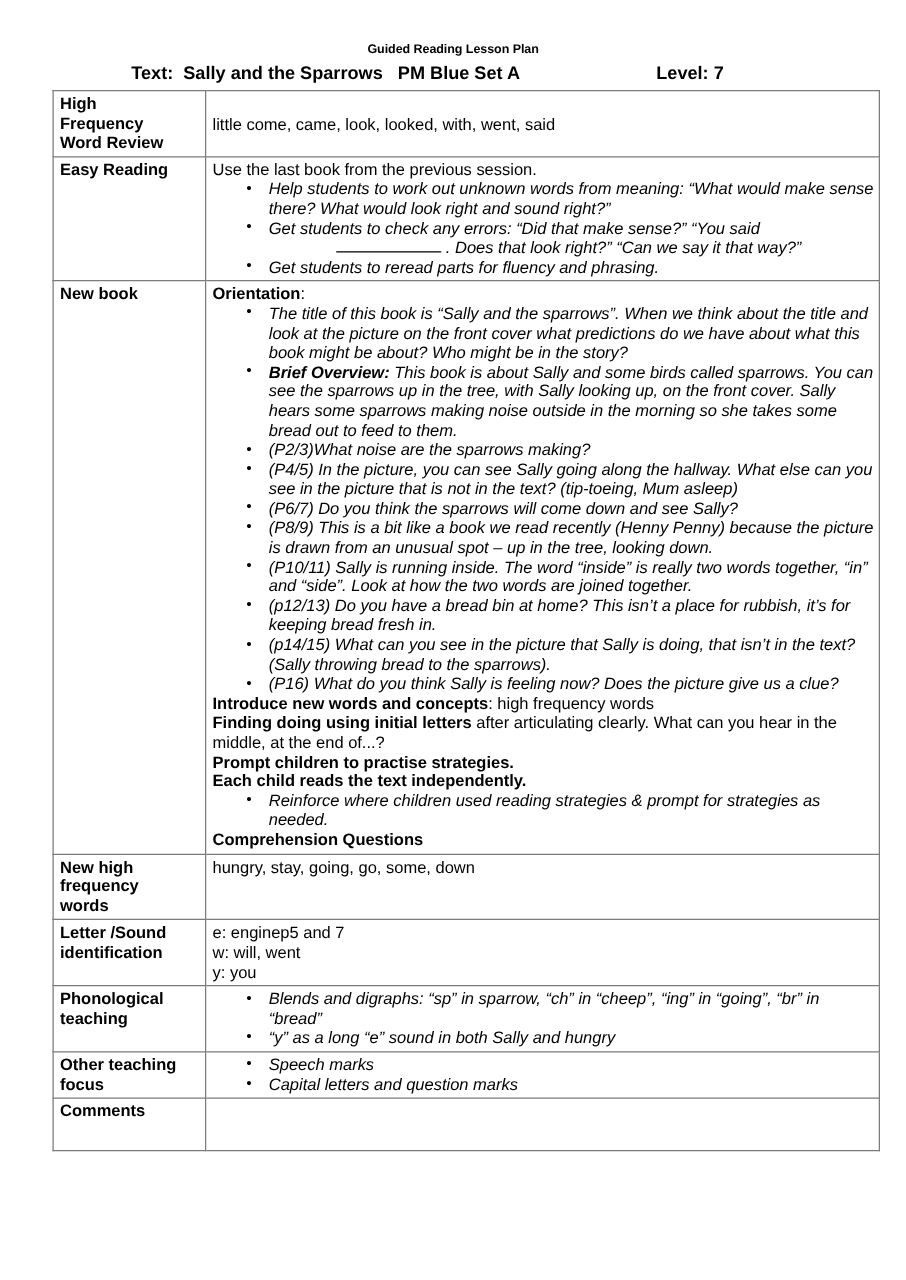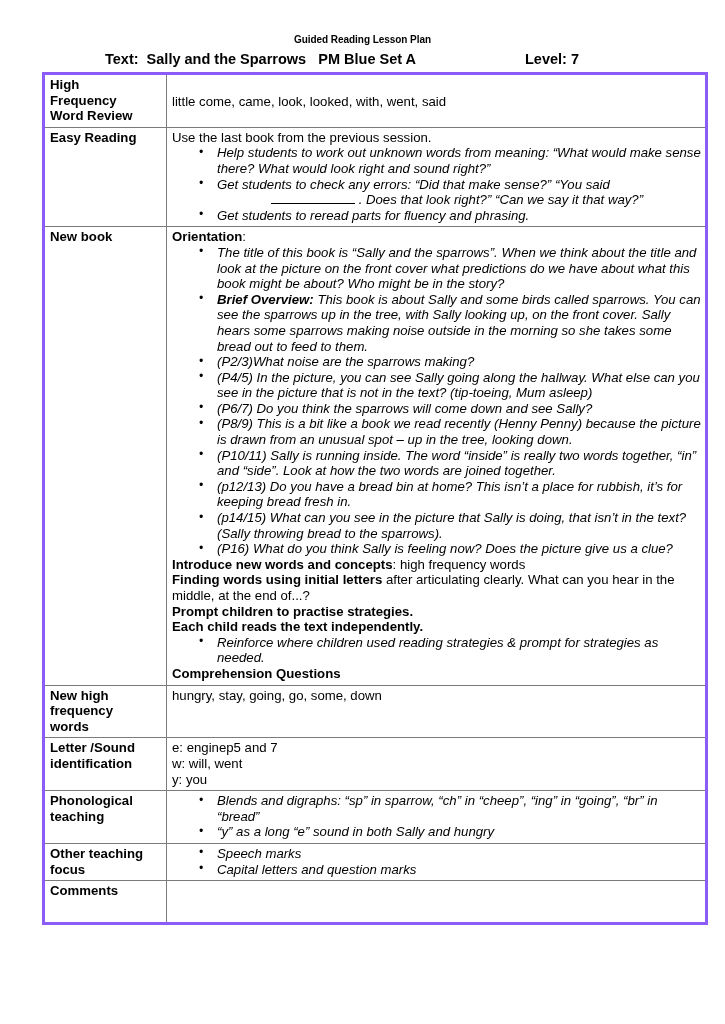--- a/index.html
+++ b/index.html
@@ -47,21 +47,21 @@
   }
   .subtitle-level {
     position: absolute;
     left: 483px;
     top: 0;
   }
   table.plan {
     border-collapse: collapse;
     width: 641px;
     table-layout: fixed;
-    border: 3px solid #8b5cf6;
+    border: 1px solid #8b5cf6;
     padding-left: 36px;
   }
   table.plan td {
     border: 1px solid #7b7b7b;
     vertical-align: top;
     padding: 2px 4px 3px 5px;
     font-size: 13.2px;
     line-height: 15.6px;
   }
   td.label {
@@ -158,21 +158,21 @@
             <li class="lead-space"><span>(P2/3)What noise are the sparrows making?</span></li>
             <li><span>(P4/5) In the picture, you can see Sally going along the hallway. What else can you see in the picture that is not in the text? (tip-toeing, Mum asleep)</span></li>
             <li><span>(P6/7) Do you think the sparrows will come down and see Sally?</span></li>
             <li><span>(P8/9) This is a bit like a book we read recently (Henny Penny) because the picture is drawn from an unusual spot – up in the tree, looking down.</span></li>
             <li><span>(P10/11) Sally is running inside. The word “inside” is really two words together, “in” and “side”.  Look at how the two words are joined together.</span></li>
             <li><span>(p12/13) Do you have a bread bin at home? This isn’t a place for rubbish, it’s for keeping bread fresh in.</span></li>
             <li class="lead-space"><span>(p14/15) What can you see in the picture that Sally is doing, that isn’t in the text? (Sally throwing bread to the sparrows).</span></li>
             <li><span>(P16) What do you think Sally is feeling now? Does the picture give us a clue?</span></li>
           </ul>
           <div class="line"><span class="b">Introduce new words and concepts</span><span>:  high frequency words</span></div>
-          <div class="line"><span class="b">Finding words using initial letters</span><span> after articulating clearly.  What can you hear in the middle, at the end of...?</span></div>
+          <div class="line"><span class="b">Finding doing using initial letters</span><span> after articulating clearly.  What can you hear in the middle, at the end of...?</span></div>
           <div class="line b">Prompt children to practise strategies.</div>
           <div class="line b">Each child reads the text independently.</div>
           <ul class="bullets">
             <li><span>Reinforce where children used reading strategies &amp; prompt for strategies as needed.</span></li>
           </ul>
           <div class="line b">Comprehension Questions</div>
         </td>
       </tr>
 
       <tr>

